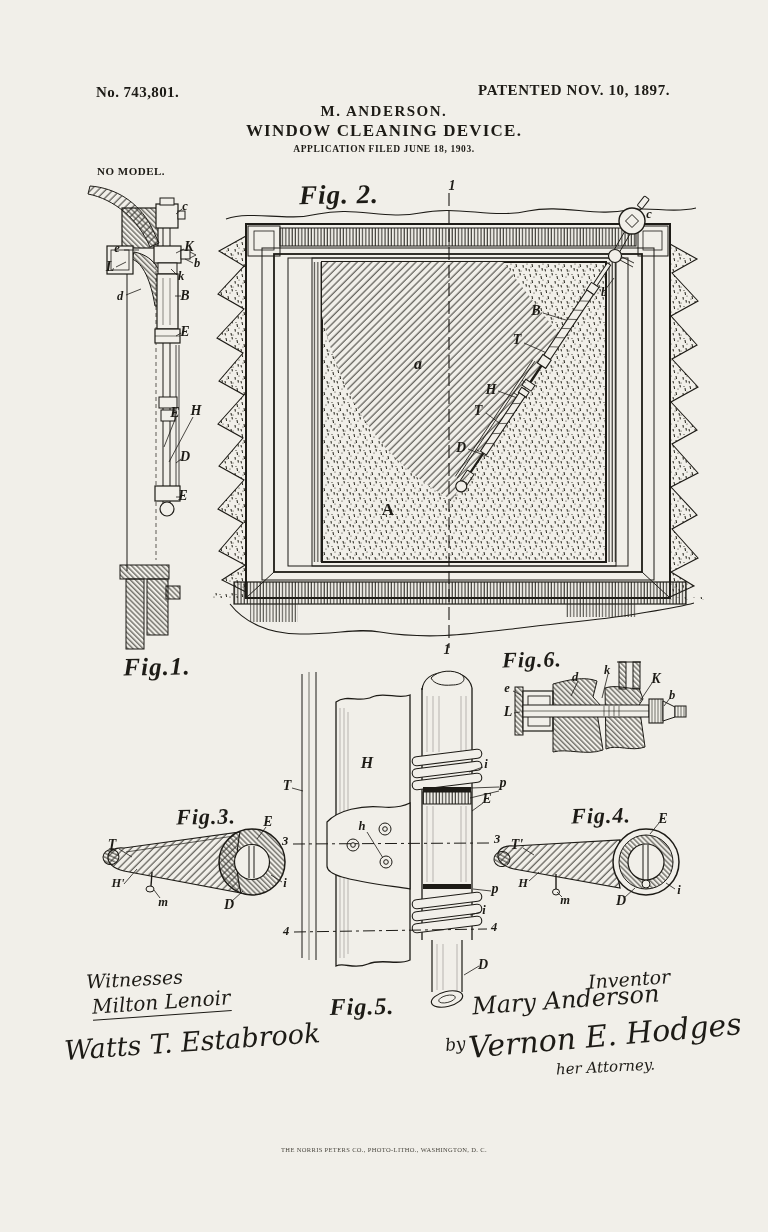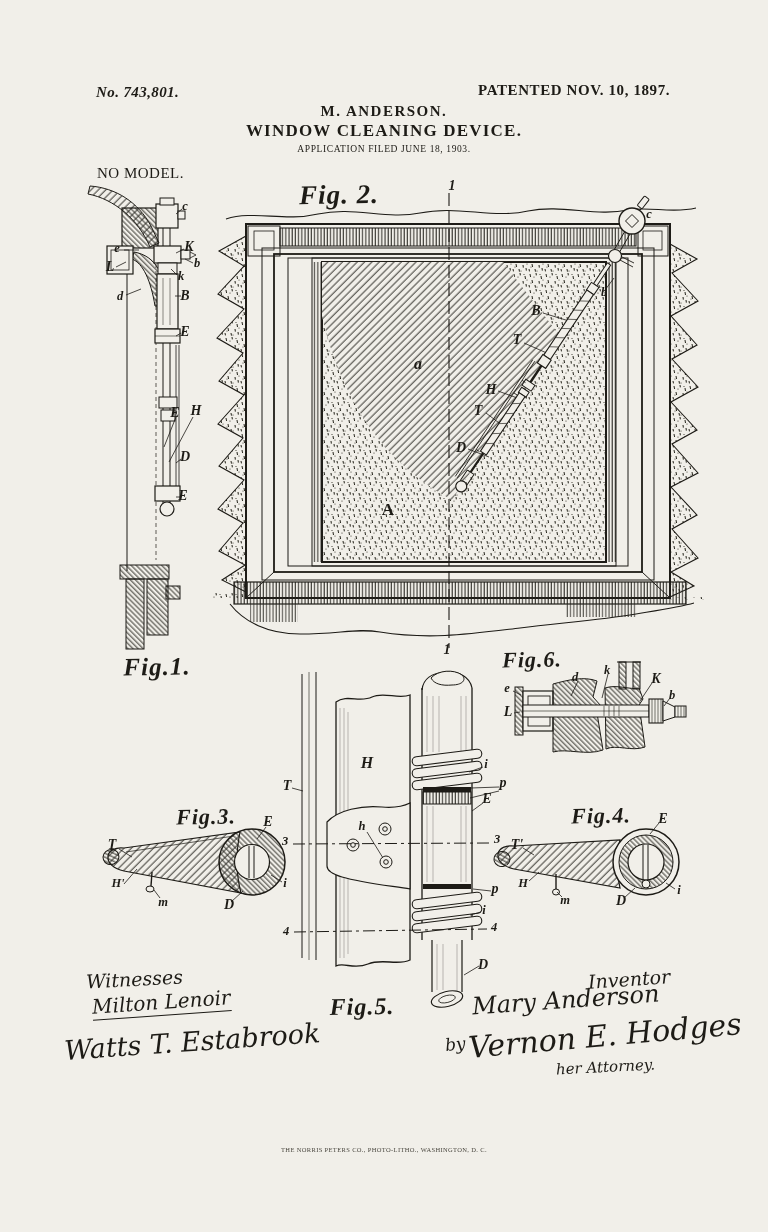--- a/index.html
+++ b/index.html
@@ -1,25 +1,25 @@
 <!DOCTYPE html>
 <html><head>
 <meta charset="utf-8">
 <style>
   html,body{margin:0;padding:0;background:#888;}
   #page{position:relative;width:768px;height:1232px;background:#f1efe9;overflow:hidden;
         font-family:"Liberation Serif",serif;color:#1d1b16;}
   .abs{position:absolute;white-space:nowrap;}
   .center{position:absolute;left:0;right:0;text-align:center;white-space:nowrap;}
-  .pat-no{font-size:15px;font-weight:bold;letter-spacing:.4px;font-style:italic;}
+  .pat-no{font-size:15px;font-weight:bold;letter-spacing:.4px;}
   .pat-date{font-size:15px;font-weight:bold;letter-spacing:.6px;}
   .inv-line{font-size:15px;font-weight:bold;letter-spacing:1.5px;}
   .title-line{font-size:17px;font-weight:bold;letter-spacing:1.2px;}
-  .app-line{font-size:9.5px;font-weight:normal;letter-spacing:.6px;}
-  .no-model{font-size:15px;font-weight:normal;letter-spacing:.5px;}
+  .app-line{font-size:9.5px;font-weight:bold;letter-spacing:.6px;}
+  .no-model{font-size:11px;font-weight:bold;letter-spacing:.5px;}
   .printer{font-size:6.5px;letter-spacing:.35px;color:#4a473f;}
   .figlab{position:absolute;transform:translate(-50%,-50%) rotate(-1deg);
           font-weight:bold;font-style:italic;letter-spacing:1px;}
   .ref{position:absolute;transform:translate(-50%,-50%);font-style:italic;
        font-size:14px;font-weight:bold;line-height:1;}
   .ref.small{font-size:12.5px;}
   .sig{position:absolute;font-family:"DejaVu Serif",serif;font-style:italic;white-space:nowrap;}
   svg{position:absolute;left:0;top:0;}
 </style>
 </head>

